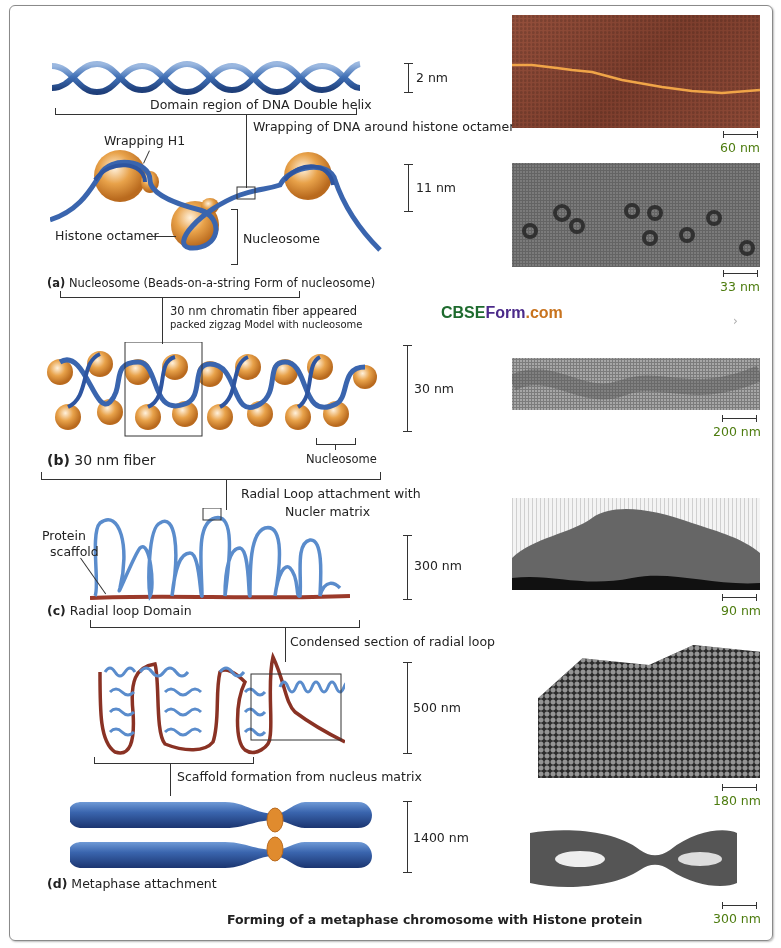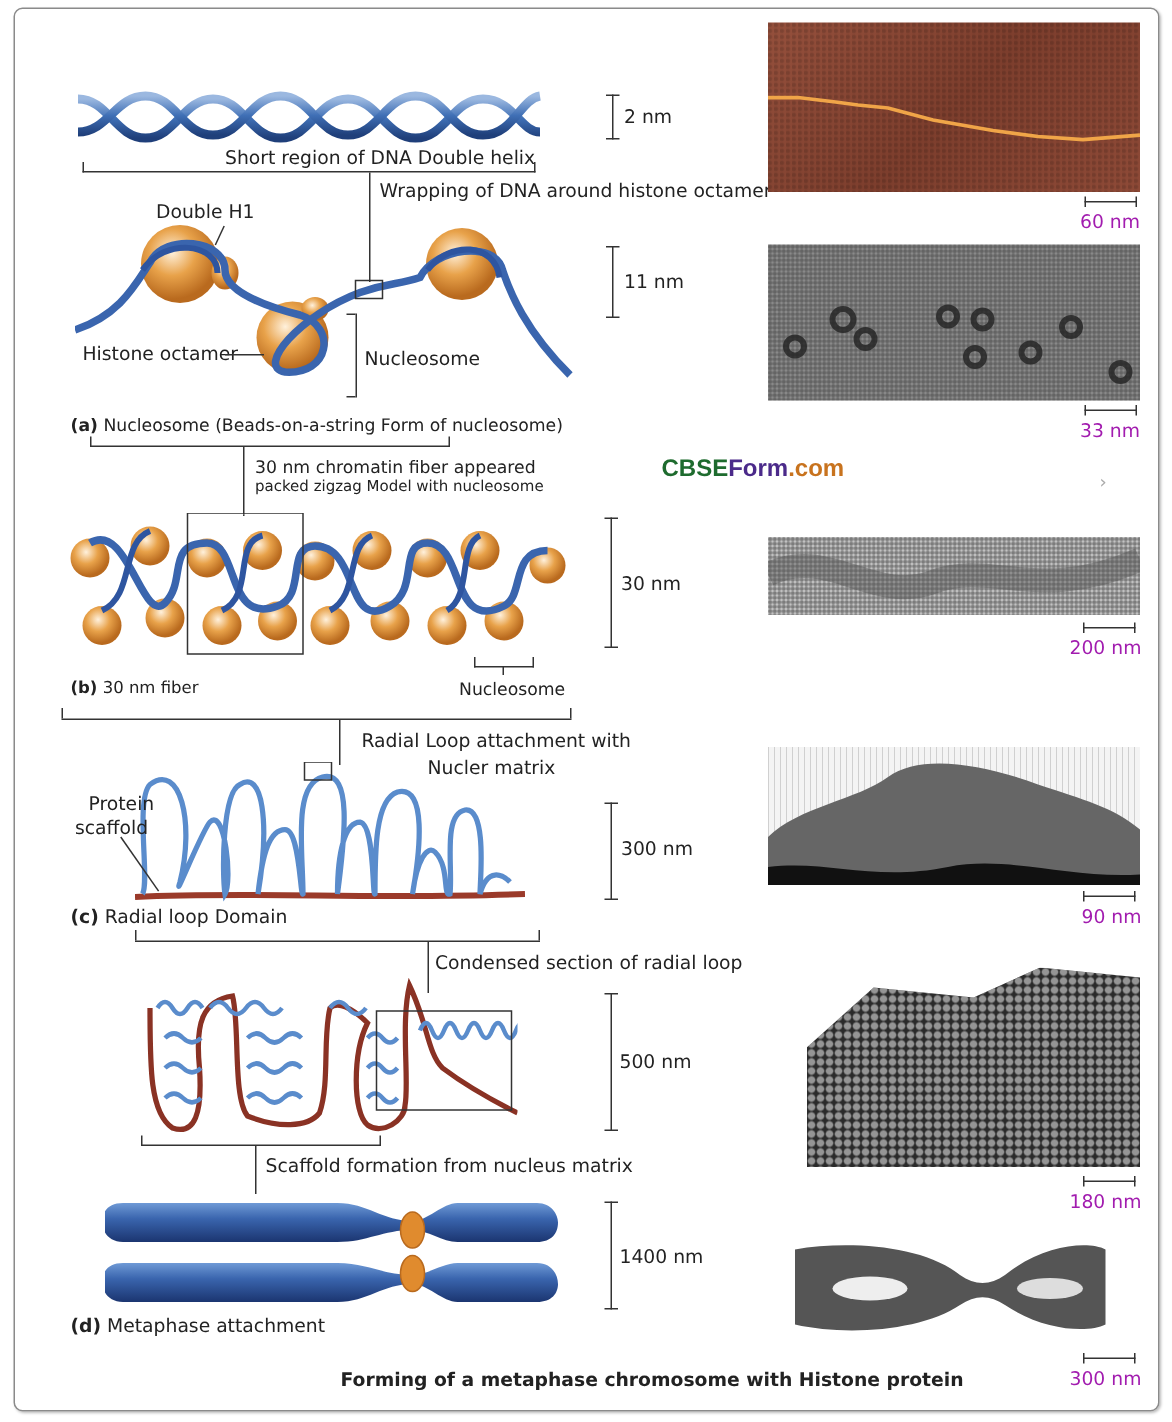--- a/index.html
+++ b/index.html
@@ -3,21 +3,21 @@
 <meta charset="utf-8">
 <style>
   html, body { margin:0; padding:0; background:#ffffff; }
   body { width:781px; height:948px; position:relative; overflow:hidden;
          font-family:"DejaVu Sans", "Liberation Sans", sans-serif; color:#222; }
   .frame { position:absolute; left:9px; top:5px; width:762px; height:934px;
            border:1px solid #8a8a8a; border-radius:6px; box-shadow:1px 1px 2px #bbb; }
   .abs { position:absolute; }
   .lbl { position:absolute; font-size:12.5px; color:#222; white-space:nowrap; }
   .lbl b { font-weight:bold; }
-  .scale { position:absolute; font-size:12.5px; color:#a21caf; white-space:nowrap; }
+  .scale { position:absolute; font-size:12.5px; color:#4d7c0f; white-space:nowrap; }
   .sbar { position:absolute; height:1px; background:#333; }
   .sbar:before, .sbar:after { content:""; position:absolute; top:-3px; width:1px; height:7px; background:#333; }
   .sbar:before { left:0; } .sbar:after { right:0; }
   .vbar { position:absolute; width:1px; background:#333; }
   .vbar:before, .vbar:after { content:""; position:absolute; left:-4px; width:9px; height:1px; background:#333; }
   .vbar:before { top:0; } .vbar:after { bottom:0; }
   .line { position:absolute; background:#333; }
   .micro { position:absolute; }
   .brand { position:absolute; font-family:"Liberation Sans", sans-serif; font-weight:bold; font-size:16px; }
   .caption { position:absolute; font-weight:bold; font-size:12.5px; white-space:nowrap; }
@@ -33,21 +33,21 @@
       <stop offset="0" stop-color="#9bb8e0"></stop>
         <stop offset="0.5" stop-color="#3f6fb5"></stop>
         <stop offset="1" stop-color="#1f3f7a"></stop>
     </linearGradient>
   </defs>
   <path d="M0,8 C20,8 25,34 45,34 C65,34 70,8 90,8 C110,8 115,34 135,34 C155,34 160,8 180,8 C200,8 205,34 225,34 C245,34 250,8 270,8 C290,8 295,30 308,30" stroke="url(#rib)" stroke-width="6" fill="none"></path>
   <path d="M0,30 C20,30 25,6 45,6 C65,6 70,32 90,32 C110,32 115,6 135,6 C155,6 160,32 180,32 C200,32 205,6 225,6 C245,6 250,32 270,32 C290,32 295,8 308,6" stroke="url(#rib)" stroke-width="6" fill="none"></path>
 </svg>
 <div class="vbar" style="left:408px;top:63px;height:30px"></div>
 <div class="lbl" style="left:416px;top:70px">2 nm</div>
-<div class="lbl" style="left:150px;top:97px">Short region of DNA Double helix</div>
+<div class="lbl" style="left:150px;top:97px">Domain region of DNA Double helix</div>
 
 <div class="line" style="left:55px;top:114px;width:302px;height:1px"></div>
 <div class="line" style="left:55px;top:108px;width:1px;height:7px"></div>
 <div class="line" style="left:356px;top:108px;width:1px;height:7px"></div>
 <div class="line" style="left:246px;top:115px;width:1px;height:73px"></div>
 <div class="lbl" style="left:253px;top:119px">Wrapping of DNA around histone octamer</div>
 
 <svg class="abs" style="left:50px;top:140px" width="340" height="120">
   <defs>
     <radialGradient id="bead" cx="0.4" cy="0.35" r="0.6">
@@ -59,21 +59,21 @@
   <circle cx="70" cy="36" r="26" fill="url(#bead)"></circle>
   <circle cx="145" cy="85" r="24" fill="url(#bead)"></circle>
   <circle cx="258" cy="36" r="24" fill="url(#bead)"></circle>
   <ellipse cx="100" cy="42" rx="9" ry="11" fill="url(#bead)"></ellipse>
   <ellipse cx="160" cy="66" rx="9" ry="8" fill="url(#bead)"></ellipse>
   <path d="M0,80 C30,70 40,50 50,35 C60,15 100,20 100,40 C100,55 130,65 150,70 C175,78 170,110 140,108 C120,105 150,70 190,55 C210,48 215,50 230,45 C240,25 280,20 285,40 C290,55 300,80 330,110" stroke="#3a65ae" stroke-width="5" fill="none"></path>
   <path d="M45,40 C60,18 95,22 95,42" stroke="#2e55a0" stroke-width="4" fill="none"></path>
   <path d="M235,40 C250,20 280,22 283,45" stroke="#2e55a0" stroke-width="4" fill="none"></path>
   <rect x="187" y="47" width="18" height="12" fill="none" stroke="#333" stroke-width="1"></rect>
 </svg>
-<div class="lbl" style="left:104px;top:133px">Double H1</div>
+<div class="lbl" style="left:104px;top:133px">Wrapping H1</div>
 <div class="line" style="left:146px;top:150px;width:1px;height:14px;transform:rotate(25deg)"></div>
 <div class="lbl" style="left:55px;top:228px">Histone octamer</div>
 <div class="line" style="left:150px;top:236px;width:26px;height:1px"></div>
 
 <div class="line" style="left:237px;top:209px;width:1px;height:56px"></div>
 <div class="line" style="left:231px;top:209px;width:6px;height:1px"></div>
 <div class="line" style="left:231px;top:264px;width:6px;height:1px"></div>
 <div class="lbl" style="left:243px;top:231px">Nucleosome</div>
 <div class="vbar" style="left:408px;top:164px;height:48px"></div>
 <div class="lbl" style="left:416px;top:180px">11 nm</div>
@@ -113,34 +113,34 @@
   <rect x="85" y="0" width="77" height="94" fill="none" stroke="#333" stroke-width="1"></rect>
 </svg>
 <div class="line" style="left:162px;top:343px;width:1px;height:1px"></div>
 <div class="vbar" style="left:407px;top:345px;height:87px"></div>
 <div class="lbl" style="left:414px;top:381px">30 nm</div>
 <div class="line" style="left:316px;top:444px;width:40px;height:1px"></div>
 <div class="line" style="left:316px;top:438px;width:1px;height:7px"></div>
 <div class="line" style="left:355px;top:438px;width:1px;height:7px"></div>
 <div class="line" style="left:335px;top:444px;width:1px;height:6px"></div>
 <div class="lbl" style="left:306px;top:452px;font-size:11.5px">Nucleosome</div>
-<div class="lbl" style="left:47px;top:452px;font-size:11px"><b>(b)</b> <span>30 nm fiber</span></div>
+<div class="lbl" style="left:47px;top:452px;font-size:14px"><b>(b)</b> <span>30 nm fiber</span></div>
 <div class="line" style="left:41px;top:479px;width:340px;height:1px"></div>
 <div class="line" style="left:41px;top:472px;width:1px;height:7px"></div>
 <div class="line" style="left:380px;top:472px;width:1px;height:7px"></div>
 <div class="line" style="left:226px;top:480px;width:1px;height:30px"></div>
 <div class="lbl" style="left:241px;top:486px">Radial Loop attachment with</div>
 <div class="lbl" style="left:285px;top:504px">Nucler matrix</div>
 
 <svg class="abs" style="left:90px;top:508px" width="260" height="95">
   <path d="M0,90 C80,86 160,92 260,88" stroke="#9b3a2a" stroke-width="4" fill="none"></path>
   <path d="M5,88 C10,80 0,25 10,15 C30,0 40,40 30,80 C25,95 45,45 50,40 C60,30 65,80 60,88 C58,75 58,20 70,15 C85,5 90,40 82,88 C85,60 90,45 100,45 C110,45 110,90 112,88 C112,60 105,15 125,10 C145,5 140,50 135,88 C135,60 140,40 150,40 C160,42 158,90 160,88 C160,60 160,25 175,20 C195,15 190,60 185,88 C188,65 195,55 200,60 C210,70 205,90 210,88 C212,70 205,35 220,32 C235,30 230,80 230,88 C235,70 245,75 250,80" stroke="#5a8ccc" stroke-width="3.5" fill="none"></path>
   <rect x="113" y="0" width="18" height="12" fill="none" stroke="#333" stroke-width="1"></rect>
 </svg>
-<div class="lbl" style="left:59px;top:528px;text-align:left">Protein</div>
+<div class="lbl" style="left:42px;top:528px;text-align:left">Protein</div>
 <div class="lbl" style="left:50px;top:544px">scaffold</div>
 <div class="line" style="left:80px;top:558px;width:1px;height:44px;transform:rotate(-35deg);transform-origin:top"></div>
 <div class="vbar" style="left:407px;top:535px;height:65px"></div>
 <div class="lbl" style="left:414px;top:558px">300 nm</div>
 <div class="lbl" style="left:47px;top:603px"><b>(c)</b> <span>Radial loop Domain</span></div>
 <div class="line" style="left:90px;top:627px;width:270px;height:1px"></div>
 <div class="line" style="left:90px;top:620px;width:1px;height:7px"></div>
 <div class="line" style="left:359px;top:620px;width:1px;height:7px"></div>
 <div class="line" style="left:285px;top:628px;width:1px;height:34px"></div>
 <div class="lbl" style="left:290px;top:634px">Condensed section of radial loop</div>

